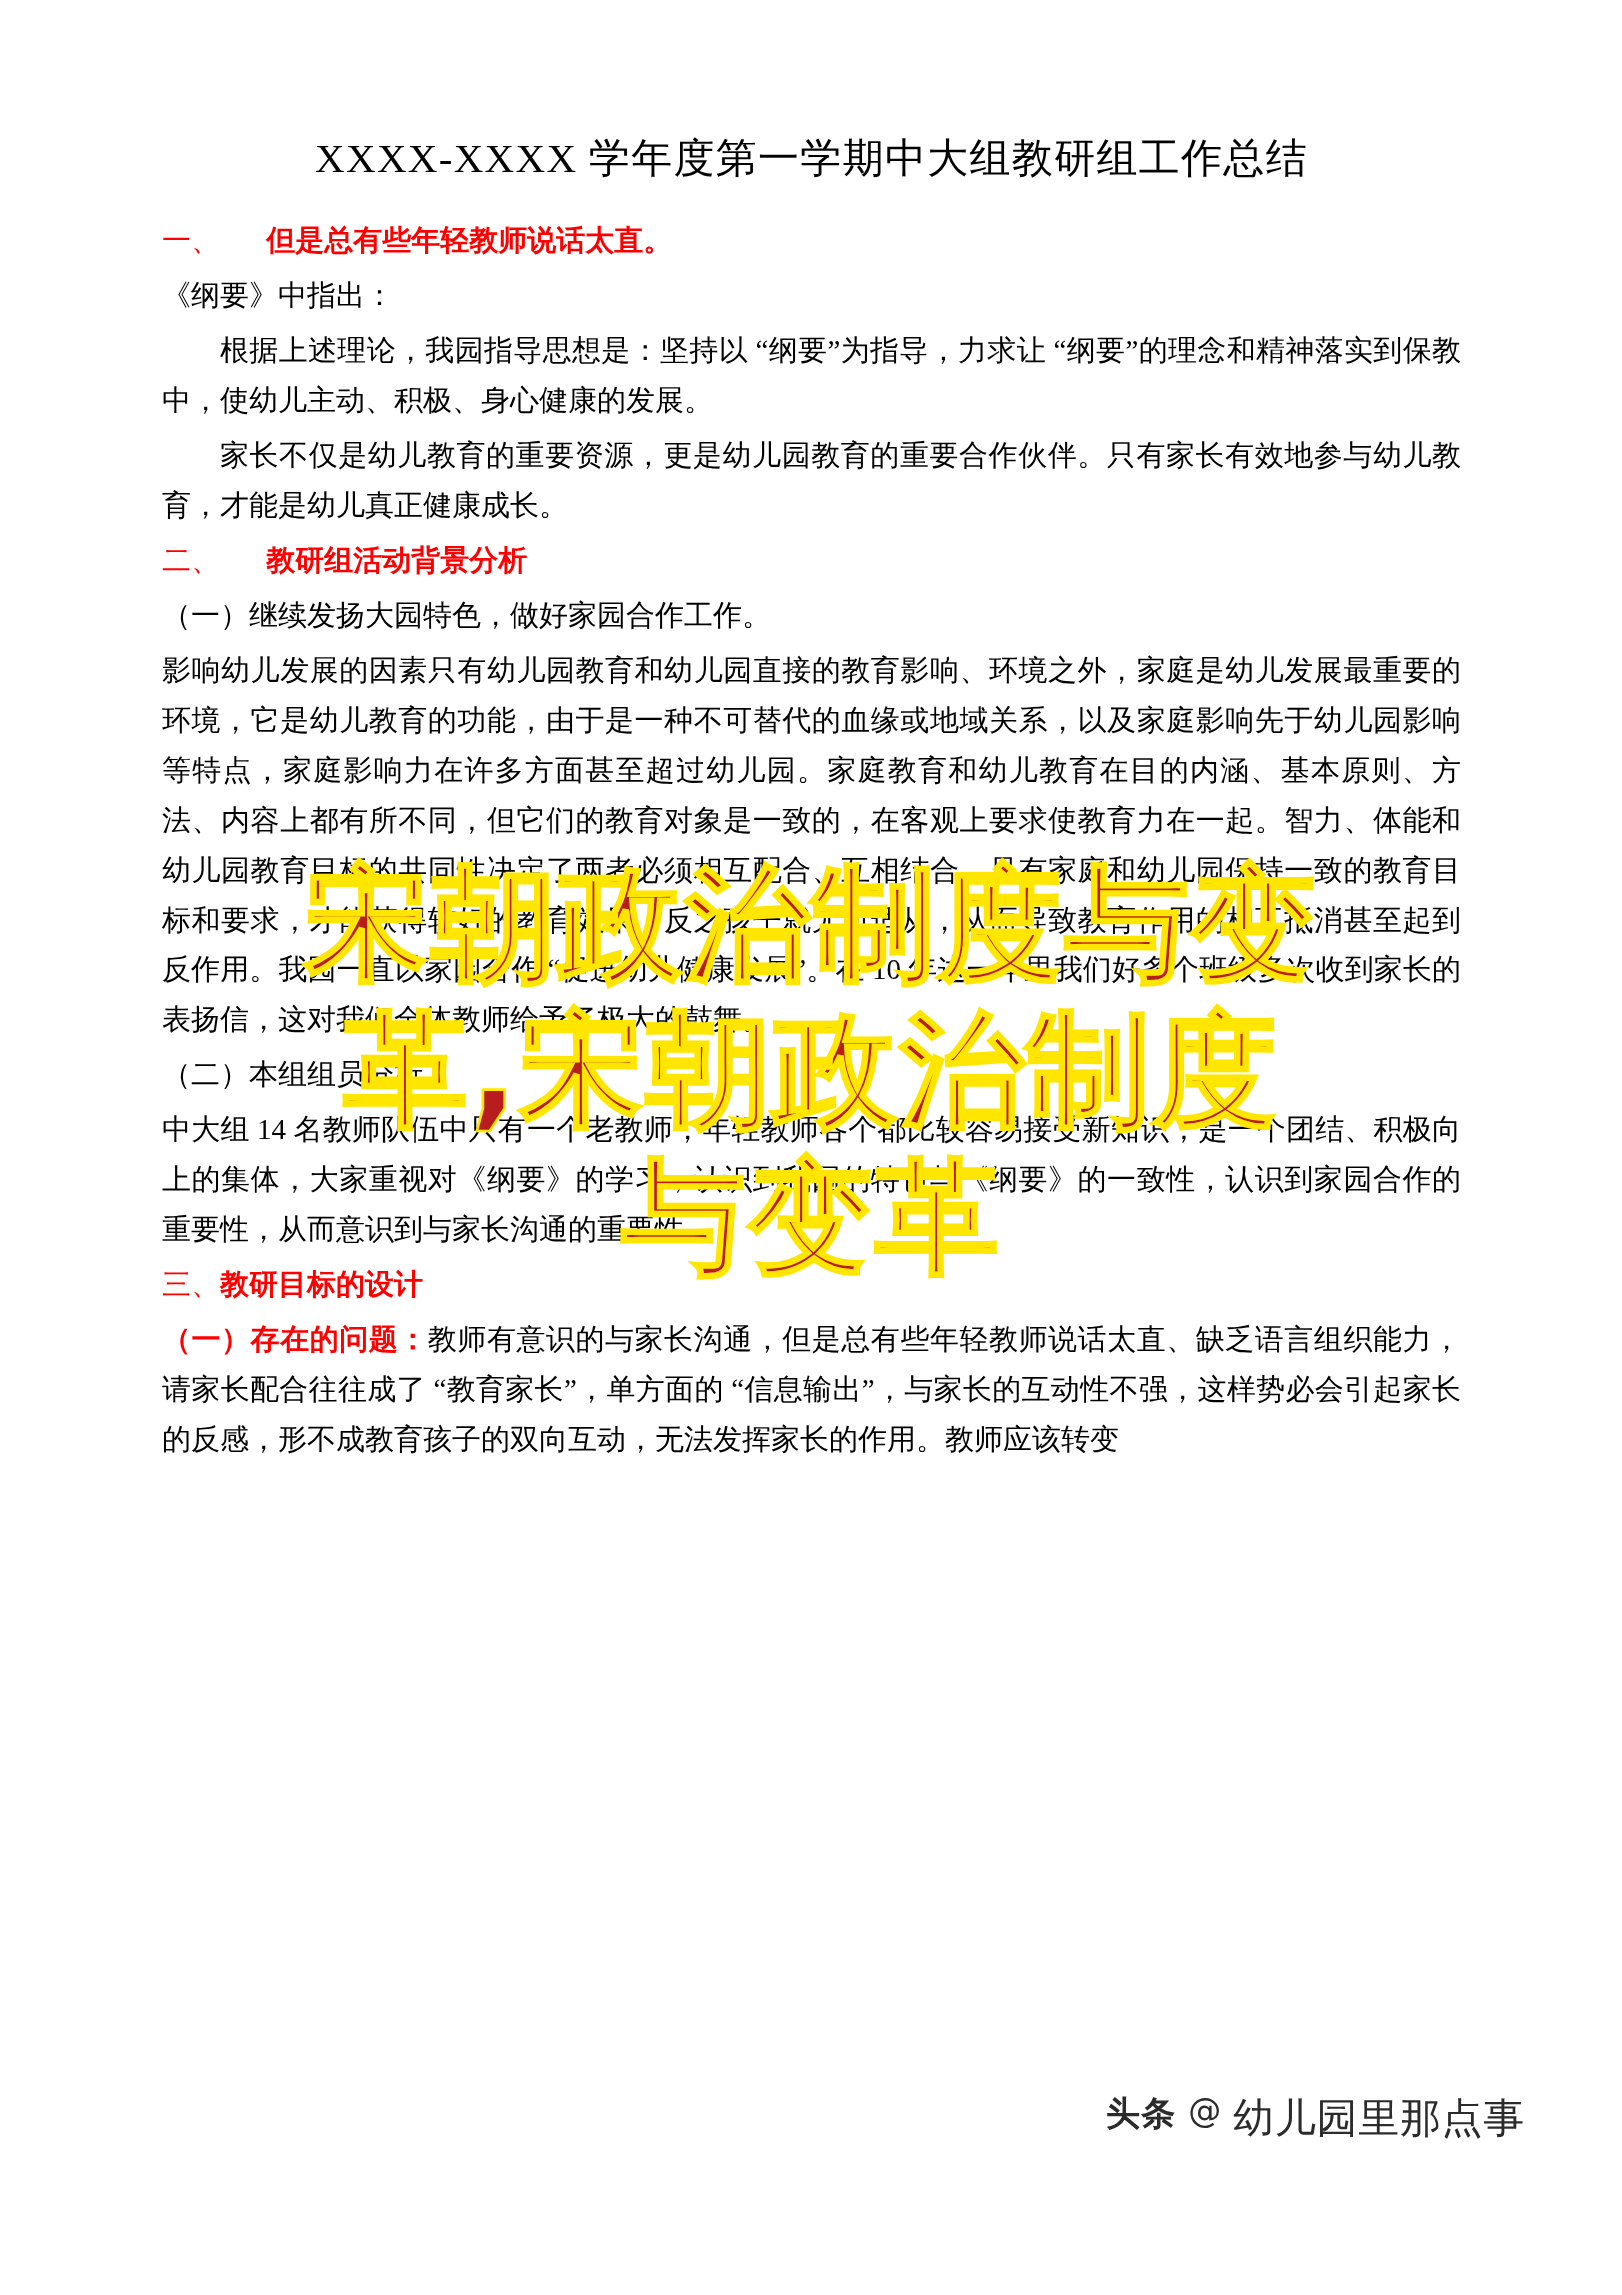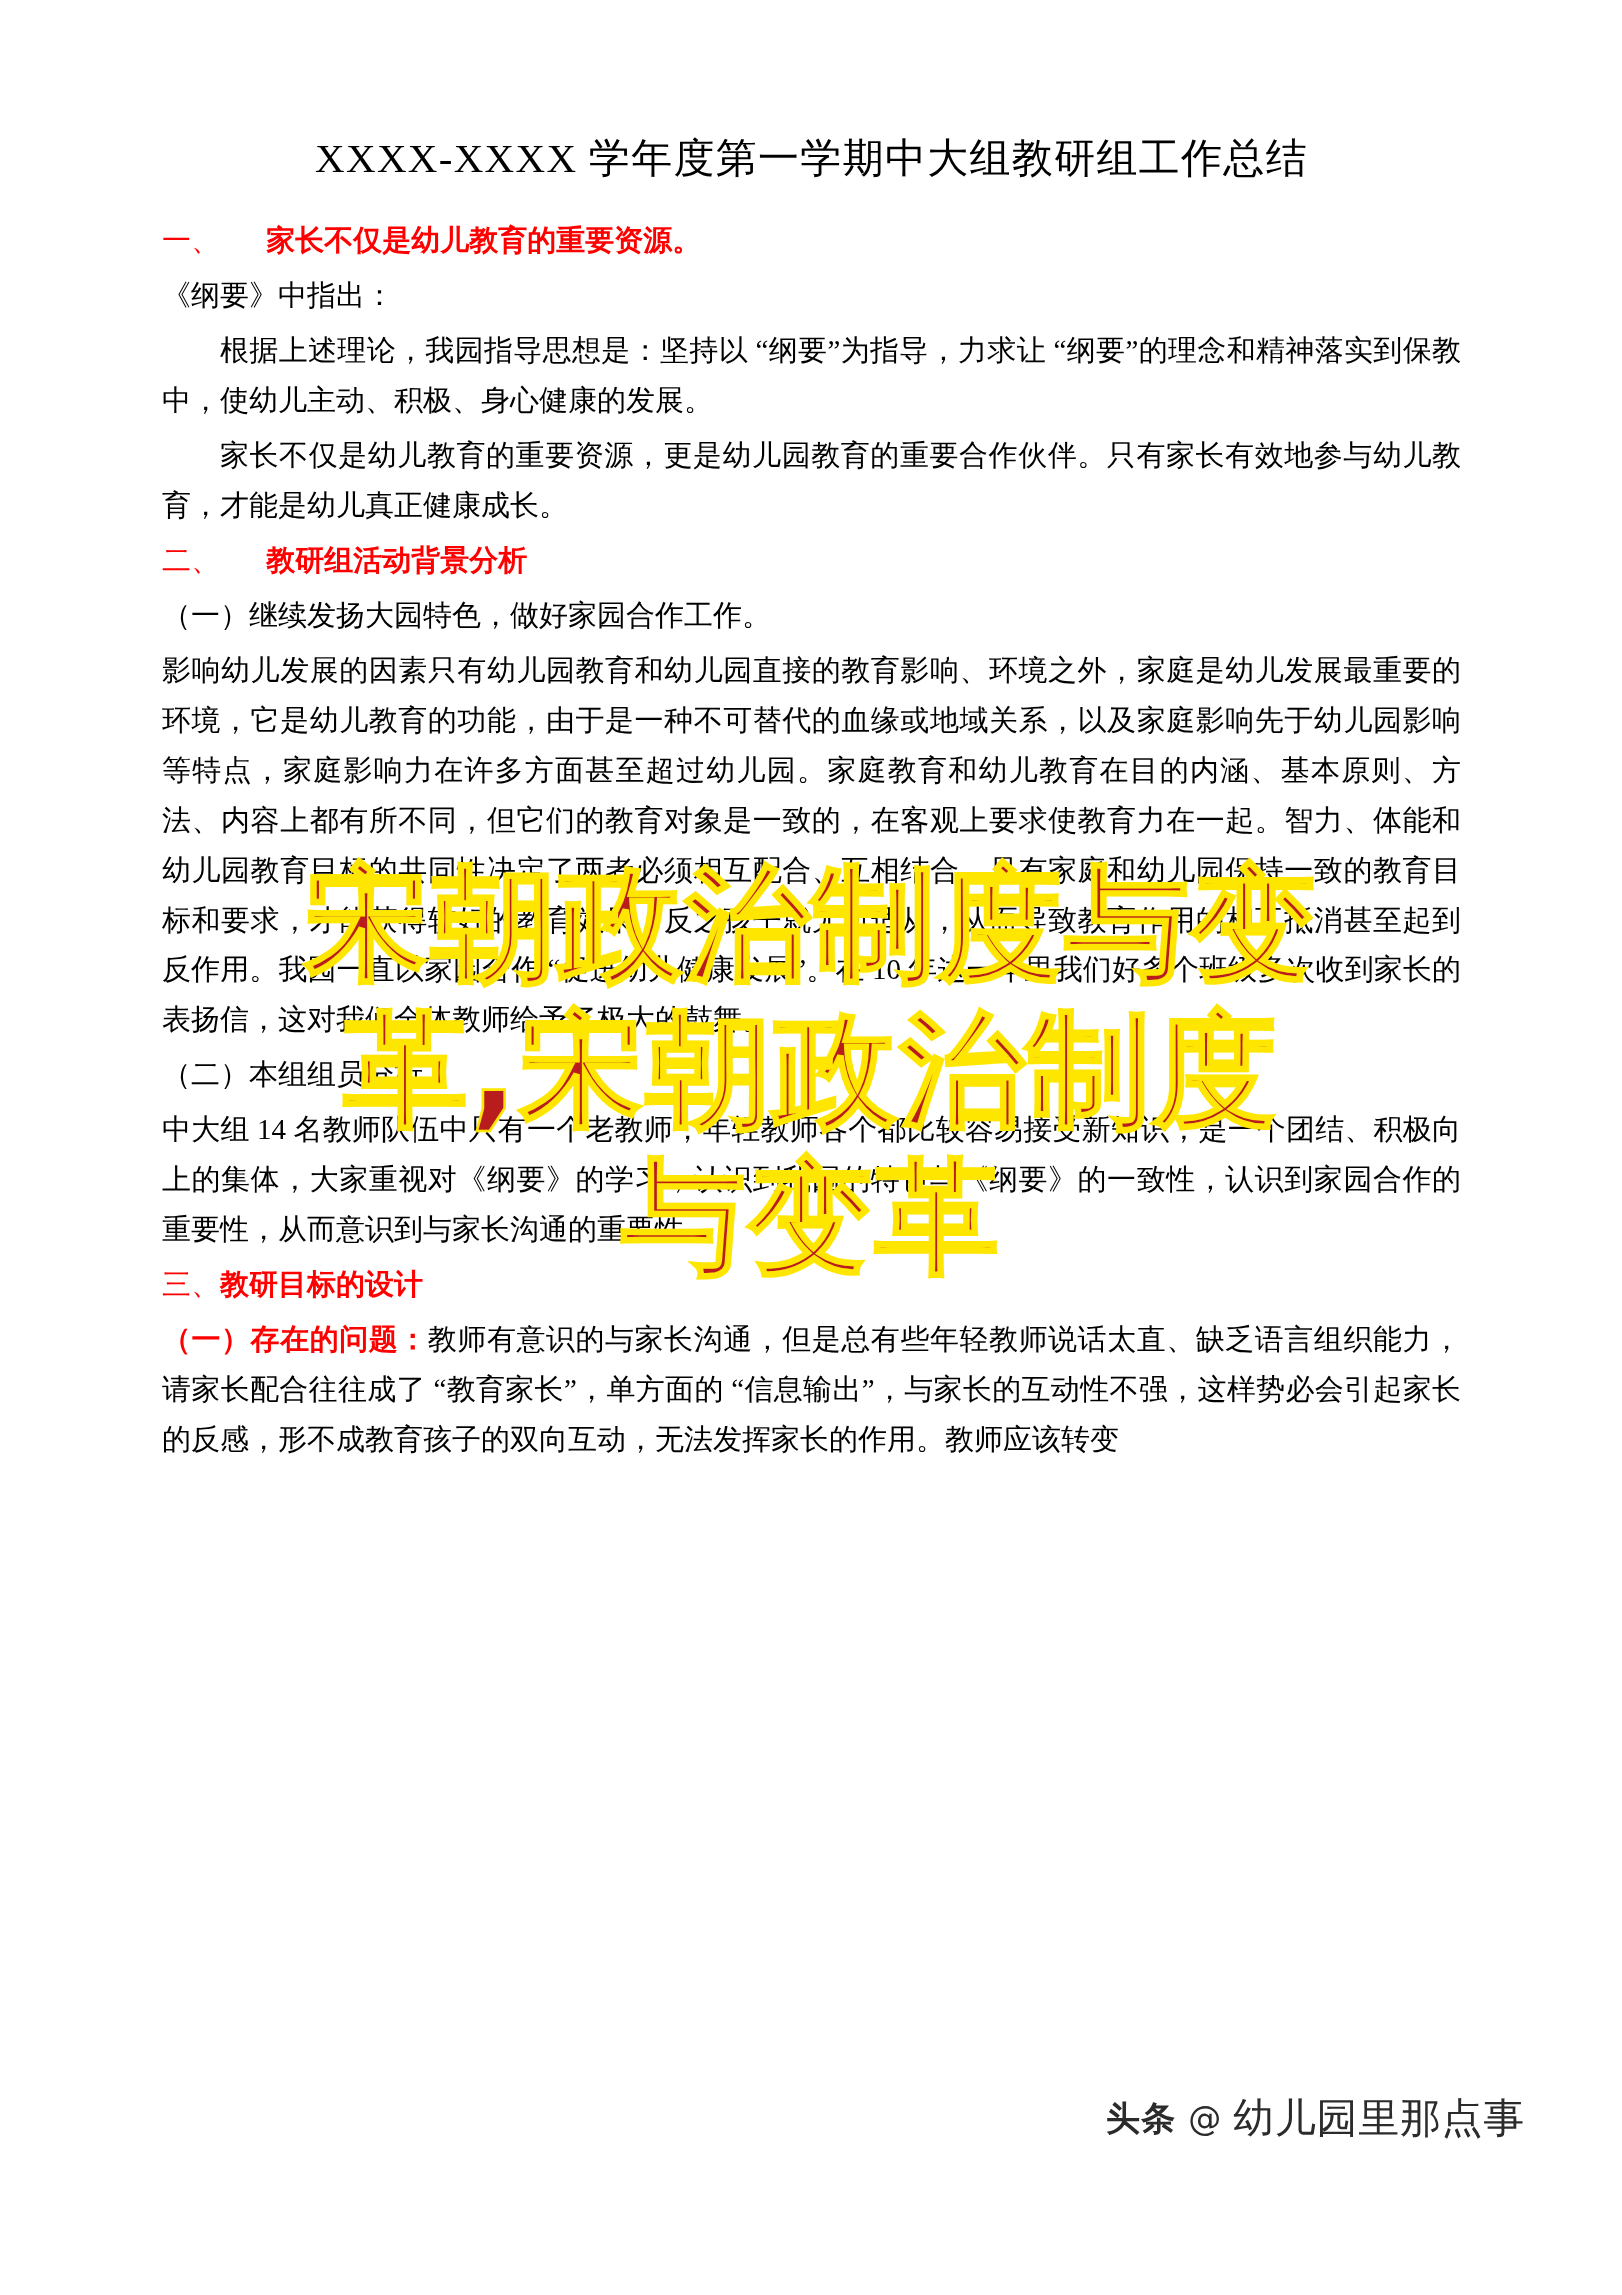--- a/index.html
+++ b/index.html
@@ -77,21 +77,21 @@
   }
   .watermark .wm-line1 { display: block; }
   .watermark .wm-line2 { display: block; }
 
   
   .footer-brand {
     position: absolute;
     right: 98px;
     bottom: 56px;
     display: flex;
-    align-items: center;
+    align-items: flex-start;
     gap: 11.8px;
     z-index: 6;
   }
   .tt-logo {
     font-family: "DejaVu Sans", "Liberation Sans", sans-serif;
     font-size: 34px;
     font-weight: bold;
     color: #2b2b2b;
     letter-spacing: 1.3px;
   }
@@ -111,21 +111,21 @@
 <body>
 
 <div class="page">
 
   <div class="doc">
 
     <h1 class="doc-title">XXXX-XXXX 学年度第一学期中大组教研组工作总结</h1>
 
     <p class="heading-red">
       <span class="num">一、</span>
-      <span style="display:inline-block;width:39px"></span><span>家长不仅是幼儿教育的重要资源。</span>
+      <span style="display:inline-block;width:39px"></span><span>但是总有些年轻教师说话太直。</span>
     </p>
     <p>《纲要》中指出：</p>
     <p class="indent">根据上述理论，我园指导思想是：坚持以 “纲要”为指导，力求让 “纲要”的理念和精神落实到保教中，使幼儿主动、积极、身心健康的发展。</p>
     <p class="indent">家长不仅是幼儿教育的重要资源，更是幼儿园教育的重要合作伙伴。只有家长有效地参与幼儿教育，才能是幼儿真正健康成长。</p>
 
     <p class="heading-red">
       <span class="num">二、</span>
       <span style="display:inline-block;width:39px"></span><span>教研组活动背景分析</span>
     </p>
     <p>（一）继续发扬大园特色，做好家园合作工作。</p>

